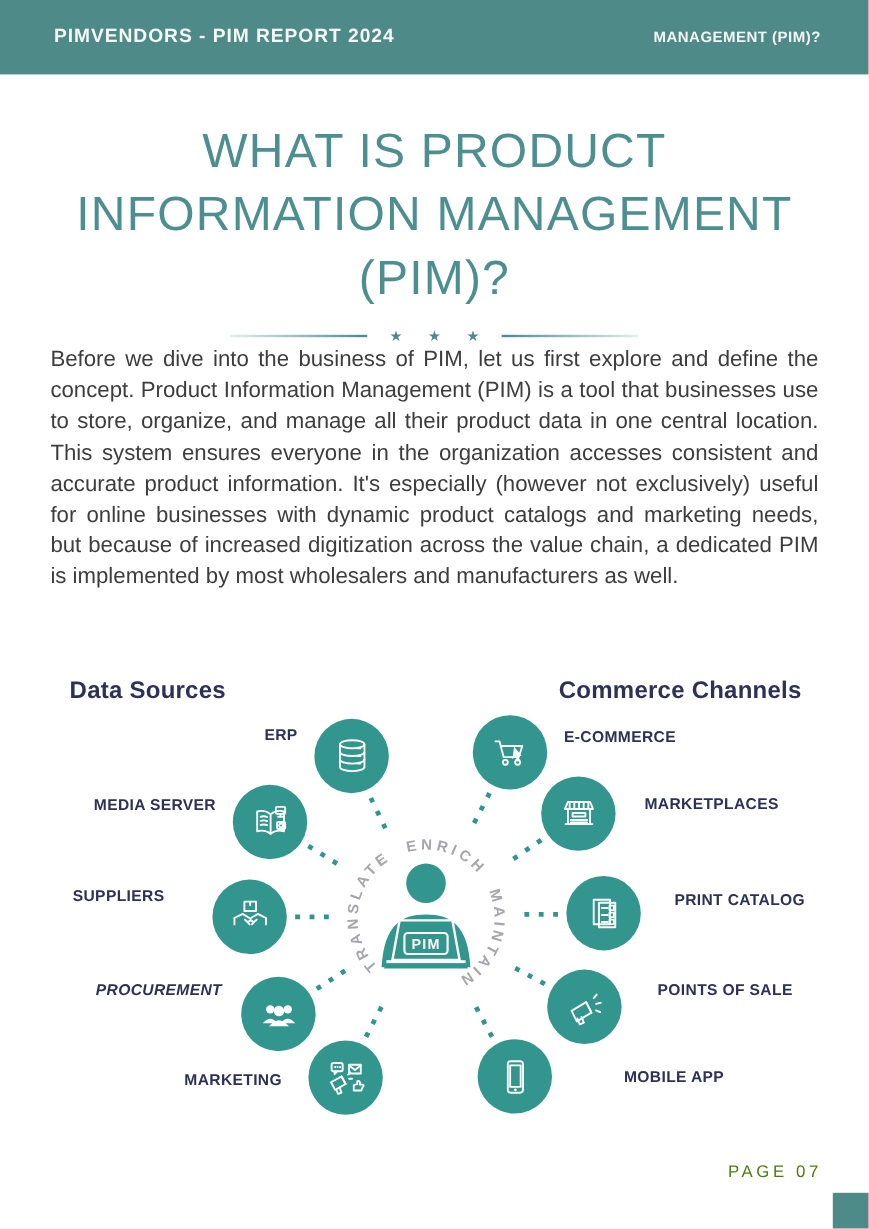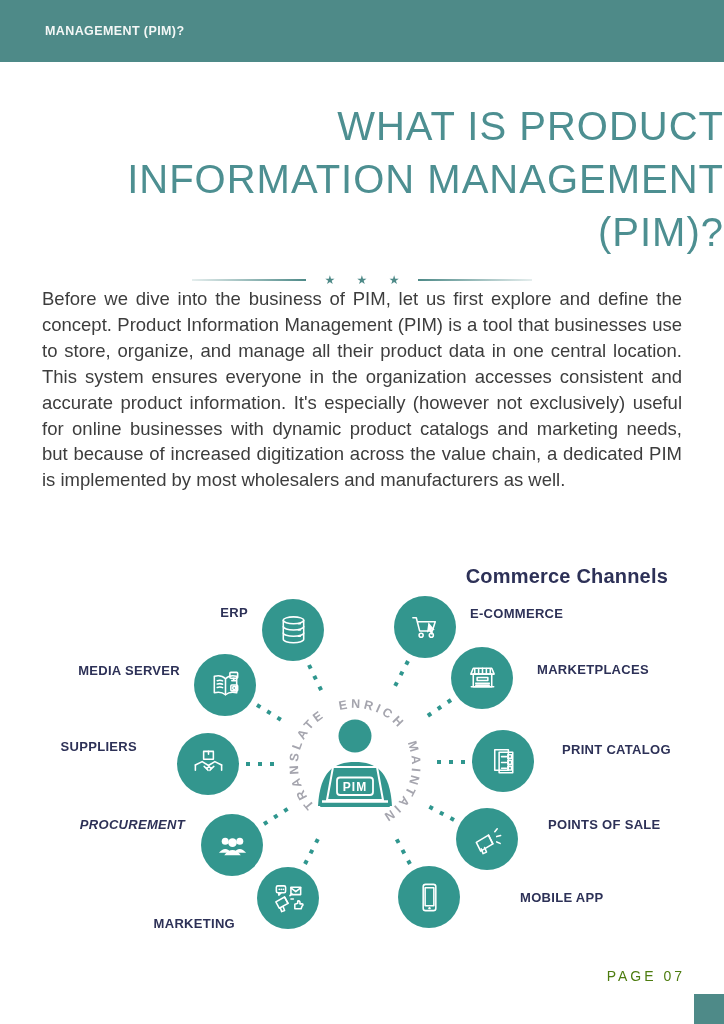--- a/index.html
+++ b/index.html
@@ -6,21 +6,21 @@
   .page{position:relative;width:724px;height:1024px;background:#ffffff;overflow:hidden;
         font-family:"Liberation Sans",sans-serif;}
   
   .topbar{position:absolute;top:0;left:0;width:724px;height:62px;background:#4e8a88;
           display:flex;align-items:center;justify-content:space-between;box-sizing:border-box;
           padding:0 40px 0 45px;}
   .topbar .left{color:#f4f7f6;font-size:16px;font-weight:bold;letter-spacing:0.8px;}
   .topbar .right{color:#f4f7f6;font-size:12.5px;font-weight:bold;letter-spacing:0.4px;
           text-align:right;line-height:1.3;}
   
-  .title{margin-top:100px;text-align:right;color:#4d8f91;font-size:40px;line-height:53px;
+  .title{margin-top:100px;text-align:center;color:#4d8f91;font-size:40px;line-height:53px;
          font-weight:400;letter-spacing:1px;}
   .divider{display:flex;align-items:center;justify-content:center;margin-top:14px;}
   .divider .bar{width:114px;height:2px;}
   .divider .bar.l{background:linear-gradient(to right,rgba(78,138,136,0.15),#4e8a88);}
   .divider .bar.r{background:linear-gradient(to left,rgba(78,138,136,0.15),#4e8a88);}
   .divider .stars{color:#4e8a88;font-size:12px;letter-spacing:9px;margin:0 10px 0 19px;}
   
   .intro{position:absolute;top:286px;left:42px;width:640px;color:#3d3d3d;font-size:18.5px;
          line-height:25.9px;text-align:justify;}
   
@@ -38,20 +38,21 @@
   .corner{position:absolute;right:0;bottom:0;width:30px;height:30px;background:#4e8a88;}
   .icon{stroke:#ffffff;fill:none;stroke-width:1.6;stroke-linecap:round;stroke-linejoin:round;}
   .icon .f{fill:#ffffff;stroke:none;}
 </style>
 </head>
 <body>
 
 <div class="page">
 
   <div class="topbar">
+    <div class="left">PIMVENDORS - PIM REPORT 2024</div>
     <div class="right">
       <div>MANAGEMENT (PIM)?</div>
     </div>
   </div>
 
   <div class="title">
     <div>WHAT IS PRODUCT</div>
     <div>INFORMATION MANAGEMENT</div>
     <div>(PIM)?</div>
   </div>
@@ -59,20 +60,21 @@
   <div class="divider">
     <div class="bar l"></div>
     <div class="stars">★ ★ ★</div>
     <div class="bar r"></div>
   </div>
 
   <div class="intro">Before we dive into the business of PIM, let us first explore and define the concept. Product Information Management (PIM) is a tool that businesses use to store, organize, and manage all their product data in one central location. This system ensures everyone in the organization accesses consistent and accurate product information. It's especially (however not exclusively) useful for online businesses with dynamic product catalogs and marketing needs, but because of increased digitization across the value chain, a dedicated PIM is implemented by most wholesalers and manufacturers as well.</div>
 
   <div class="diagram">
 
+    <div class="dg-head" style="left:58px;top:12px;">Data Sources</div>
     <div class="dg-head" style="right:56px;top:12px;">Commerce Channels</div>
 
     <svg class="overlay" width="724" height="410" viewBox="0 0 724 410">
       <g stroke="#2f968e" stroke-width="4" stroke-dasharray="4 8" stroke-linecap="butt">
         <line x1="309" y1="112" x2="322" y2="139"></line>
         <line x1="257" y1="152" x2="283" y2="168"></line>
         <line x1="246" y1="211" x2="276" y2="211"></line>
         <line x1="264" y1="271" x2="289" y2="255"></line>
         <line x1="305" y1="311" x2="319" y2="284"></line>
         <line x1="408" y1="108" x2="394" y2="135"></line>
@@ -196,21 +198,21 @@
         <rect x="11.5" y="4.5" width="13" height="27" rx="2.5"></rect>
         <rect x="13.5" y="8" width="9" height="18.5"></rect>
         <circle class="f" cx="18" cy="29" r="1.2"></circle>
       </svg>
     </div>
 
     <div class="nlabel" style="right:476px;top:52px;">ERP</div>
     <div class="nlabel" style="right:544px;top:110px;">MEDIA SERVER</div>
     <div class="nlabel" style="right:587px;top:186px;">SUPPLIERS</div>
     <div class="nlabel" style="right:539px;top:264px;font-style:italic;">PROCUREMENT</div>
-    <div class="nlabel" style="right:489px;top:339px;margin-top:24px;">MARKETING</div>
+    <div class="nlabel" style="right:489px;top:339px;">MARKETING</div>
     <div class="nlabel" style="left:470px;top:53px;">E-COMMERCE</div>
     <div class="nlabel" style="left:537px;top:109px;">MARKETPLACES</div>
     <div class="nlabel" style="left:562px;top:189px;">PRINT CATALOG</div>
     <div class="nlabel" style="left:548px;top:264px;">POINTS OF SALE</div>
     <div class="nlabel" style="left:520px;top:337px;">MOBILE APP</div>
   </div>
 
   <div class="pagenum">PAGE 07</div>
   <div class="corner"></div>
 

